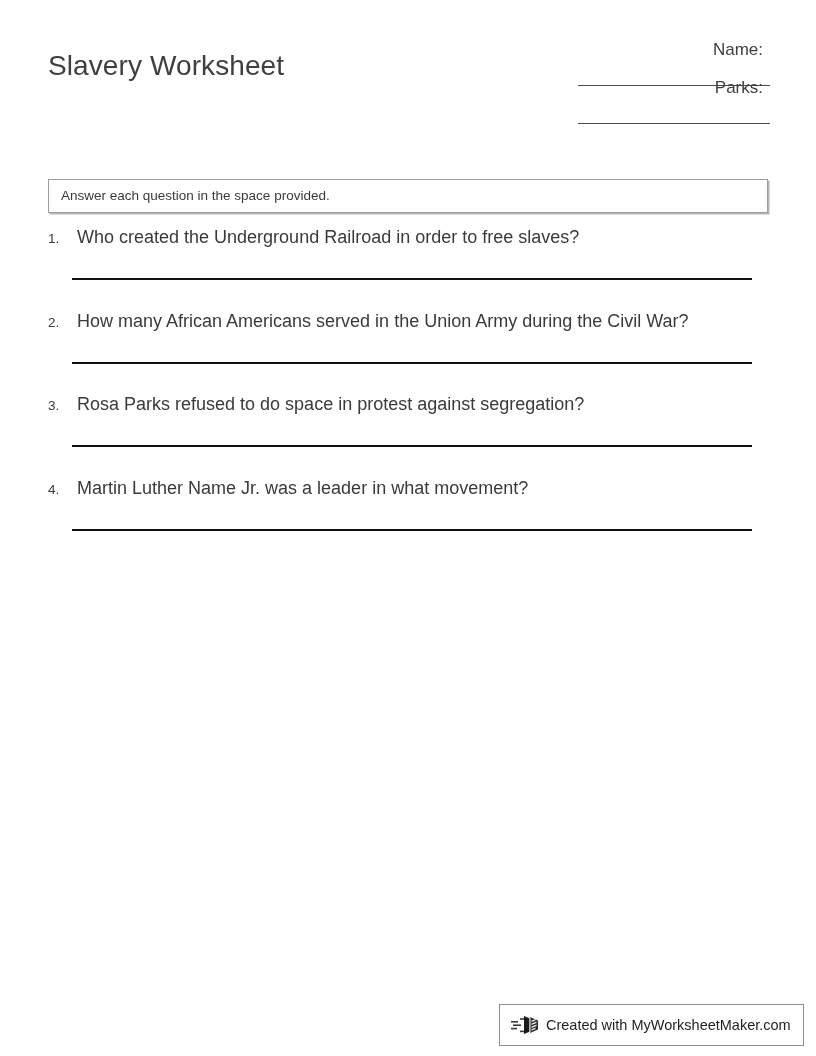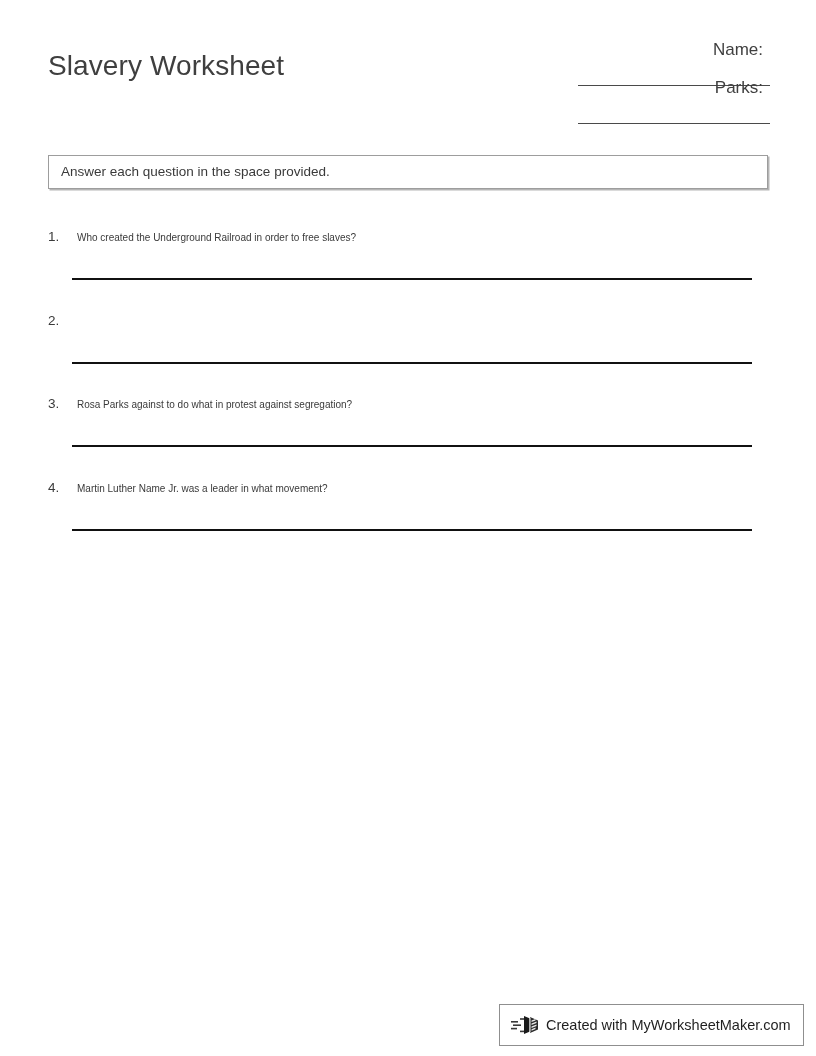--- a/index.html
+++ b/index.html
@@ -63,21 +63,21 @@
     width: 192px;
     border-bottom: 1.3px solid #4a4a4a;
     height: 22px;
     flex: none;
   }
 
   
   .directions-box {
     position: absolute;
     left: 48px;
-    top: 155px;
+    top: 179px;
     width: 720px;
     height: 34px;
     box-sizing: border-box;
     border: 1px solid #9d9d9d;
     background: #ffffff;
     box-shadow: 1.5px 1.5px 0 0 rgba(120,120,120,0.55);
     display: flex;
     align-items: center;
   }
   .directions-text {
@@ -103,21 +103,21 @@
     align-items: baseline;
   }
   .q-num {
     width: 29px;
     flex: none;
     font-size: 13.5px;
     color: #3a3a3a;
     line-height: 18px;
   }
   .q-text {
-    font-size: 10px;
+    font-size: 18px;
     color: #3a3a3a;
     line-height: 18px;
   }
   .q-answer-line {
     position: absolute;
     left: 24px;
     top: 50px;
     width: 680px;
     border-bottom: 2.2px solid #111111;
     height: 0;
@@ -186,28 +186,29 @@
       <div class="q-head">
         <span class="q-num">1.</span>
         <span class="q-text">Who created the Underground Railroad in order to free slaves?</span>
       </div>
       <div class="q-answer-line"></div>
     </div>
 
     <div class="question">
       <div class="q-head">
         <span class="q-num">2.</span>
+        <span class="q-text">How many African Americans served in the Union Army during the Civil War?</span>
       </div>
       <div class="q-answer-line"></div>
     </div>
 
     <div class="question">
       <div class="q-head">
         <span class="q-num">3.</span>
-        <span class="q-text">Rosa Parks against to do what in protest against segregation?</span>
+        <span class="q-text">Rosa Parks refused to do space in protest against segregation?</span>
       </div>
       <div class="q-answer-line"></div>
     </div>
 
     <div class="question">
       <div class="q-head">
         <span class="q-num">4.</span>
         <span class="q-text">Martin Luther Name Jr. was a leader in what movement?</span>
       </div>
       <div class="q-answer-line"></div>

